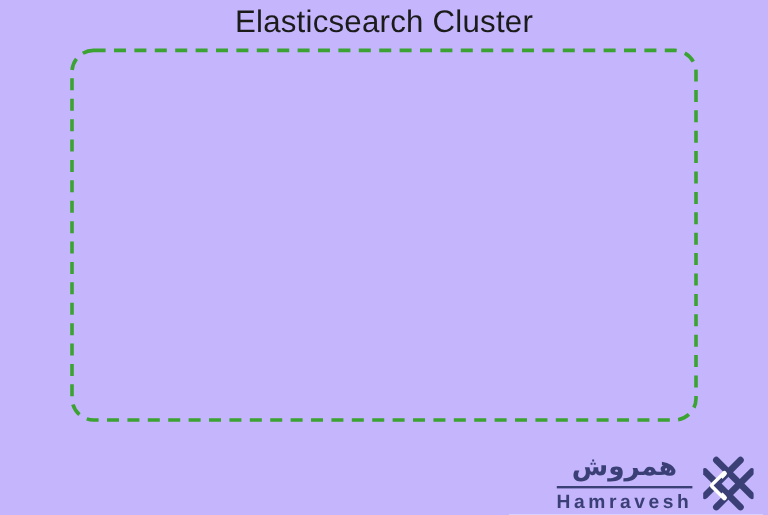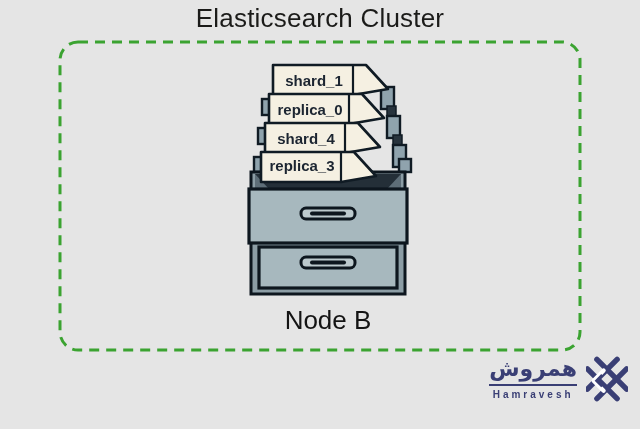--- a/index.html
+++ b/index.html
@@ -1,16 +1,16 @@
 <!DOCTYPE html>
 <html><head>
 <meta charset="utf-8">
 <style>
   html,body{margin:0;padding:0;background:#fff;}
-  .stage{position:relative;width:640px;height:429px;background:#e5e5e5;overflow:hidden;
+  .stage{position:relative;width:640px;height:429px;background:#c4b5fd;overflow:hidden;
          font-family:"Liberation Sans",sans-serif;}
 
   .title{position:absolute;top:3px;left:0;right:0;text-align:center;
          font-size:26px;color:#1b1b19;letter-spacing:0.2px;}
 
   .boundary{position:absolute;left:58px;top:40px;}
   .boundary .dash{fill:none;stroke:#3ba331;stroke-width:3;stroke-dasharray:10 7;}
 
   .node{position:absolute;top:59px;width:174px;}
   .node-a{left:66px;} .node-b{left:241px;} .node-c{left:408px;}
@@ -24,25 +24,25 @@
   .body{fill:#8c9da5;stroke:#0d161e;stroke-width:3;}
   .opening{fill:#242f38;}
   .wall{fill:#5e6e78;}
   .front{fill:#a7b8be;stroke:#0d161e;stroke-width:3.2;}
   .handle{fill:#bcc9cd;stroke:#0d161e;stroke-width:3;}
   .slot{fill:#0d161e;}
   .file-label{font-family:"Liberation Sans",sans-serif;font-size:15px;font-weight:700;
               fill:#1c2531;text-anchor:middle;}
 
   
-  .logo{position:absolute;right:12px;bottom:24px;display:flex;align-items:center;gap:9px;margin-left:40px;}
+  .logo{position:absolute;right:12px;bottom:0;display:flex;align-items:center;gap:9px;margin-left:40px;}
   .logo-fa{font-family:"DejaVu Sans",sans-serif;font-weight:700;font-size:22px;
            color:#3a3f75;direction:rtl;text-align:center;line-height:1;padding-bottom:4px;}
   .logo-line{height:2px;background:#3a3f75;margin-bottom:3px;}
-  .logo-en{font-weight:700;font-size:10px;color:#3a3f75;letter-spacing:3px;text-align:center;}
+  .logo-en{font-weight:700;font-size:16px;color:#3a3f75;letter-spacing:3px;text-align:center;}
   .mark line{stroke:#3a3f75;stroke-width:6.5;stroke-linecap:round;}
   .notchW{stroke:#ffffff;stroke-width:5;fill:none;stroke-linecap:round;stroke-linejoin:round;}
   .notchN{stroke:#3a3f75;stroke-width:2.4;fill:none;}
 </style>
 </head>
 <body>
 
 <svg style="position:absolute;width:0;height:0;">
   <defs>
     <g id="paper-row">
@@ -85,30 +85,20 @@
 
 <div class="stage">
 
   <div class="title">Elasticsearch Cluster</div>
 
   <svg class="boundary" width="524" height="312" viewBox="0 0 524 312">
     <rect class="dash" x="2" y="2" width="520" height="308" rx="18"></rect>
   </svg>
 
 
-  <div class="node node-b">
-    <svg class="node-art" width="174" height="240" viewBox="0 0 174 240">
-      <use href="#cab"></use>
-      <text class="file-label" x="73" y="27">shard_1</text>
-      <text class="file-label" x="69" y="56">replica_0</text>
-      <text class="file-label" x="65" y="85">shard_4</text>
-      <text class="file-label" x="61" y="112">replica_3</text>
-    </svg>
-    <div class="node-label">Node B</div>
-  </div>
 
 
   <div class="logo">
     <div class="logo-text">
       <div class="logo-fa">همروش</div>
       <div class="logo-line"></div>
       <div class="logo-en">Hamravesh</div>
     </div>
     <svg class="logo-mark" width="42" height="52" viewBox="0 0 50 60">
       <g class="mark" transform="rotate(45 25 30)">

